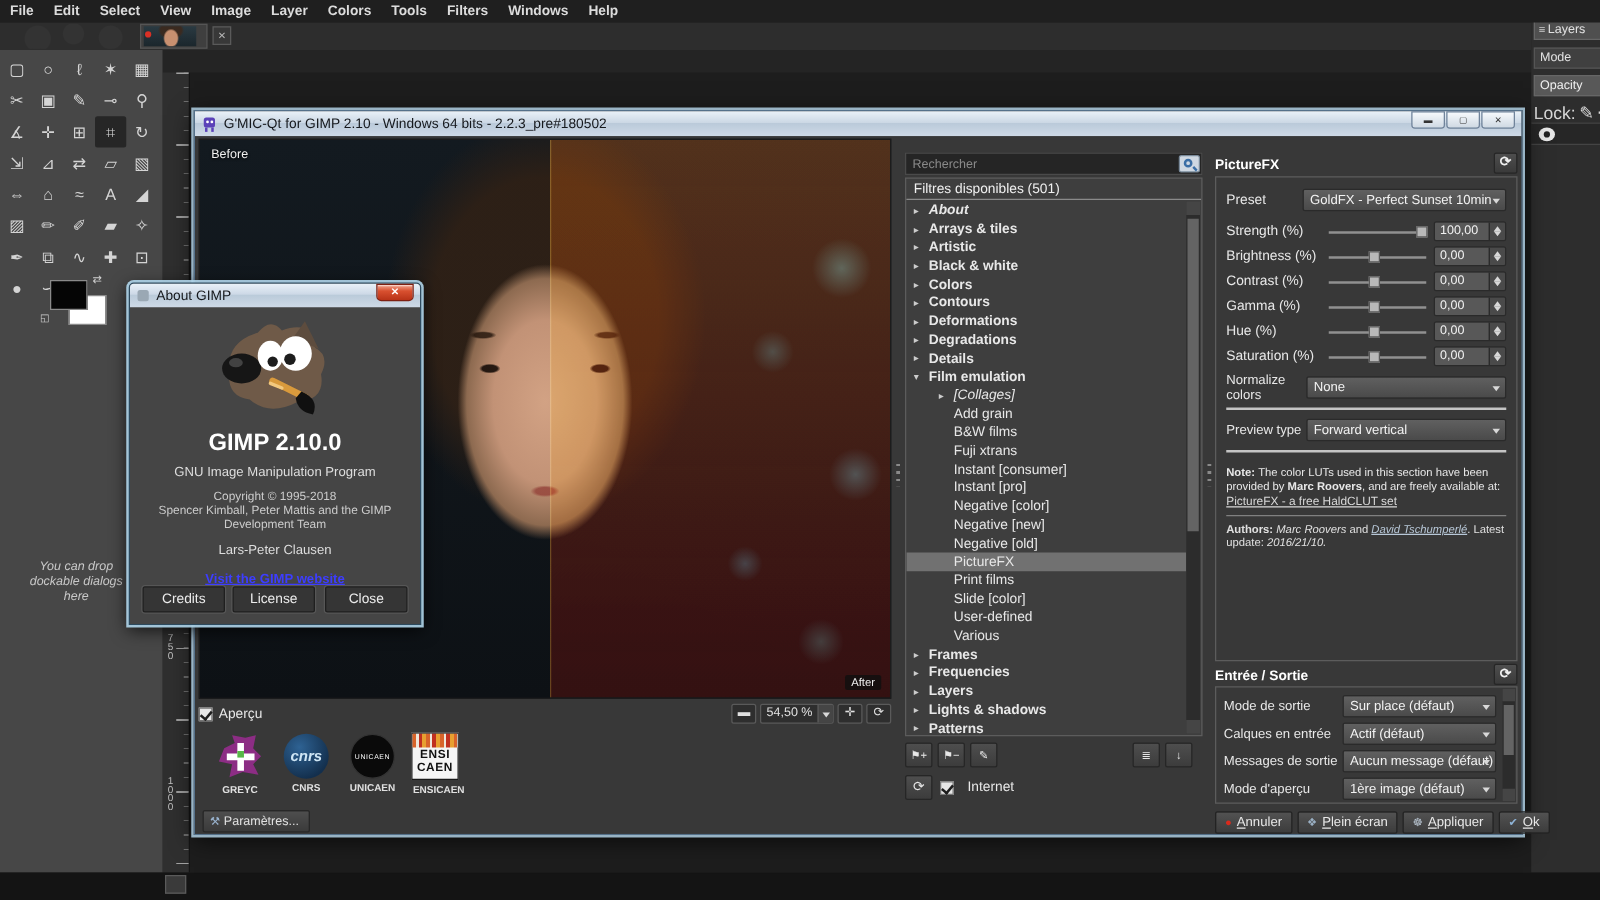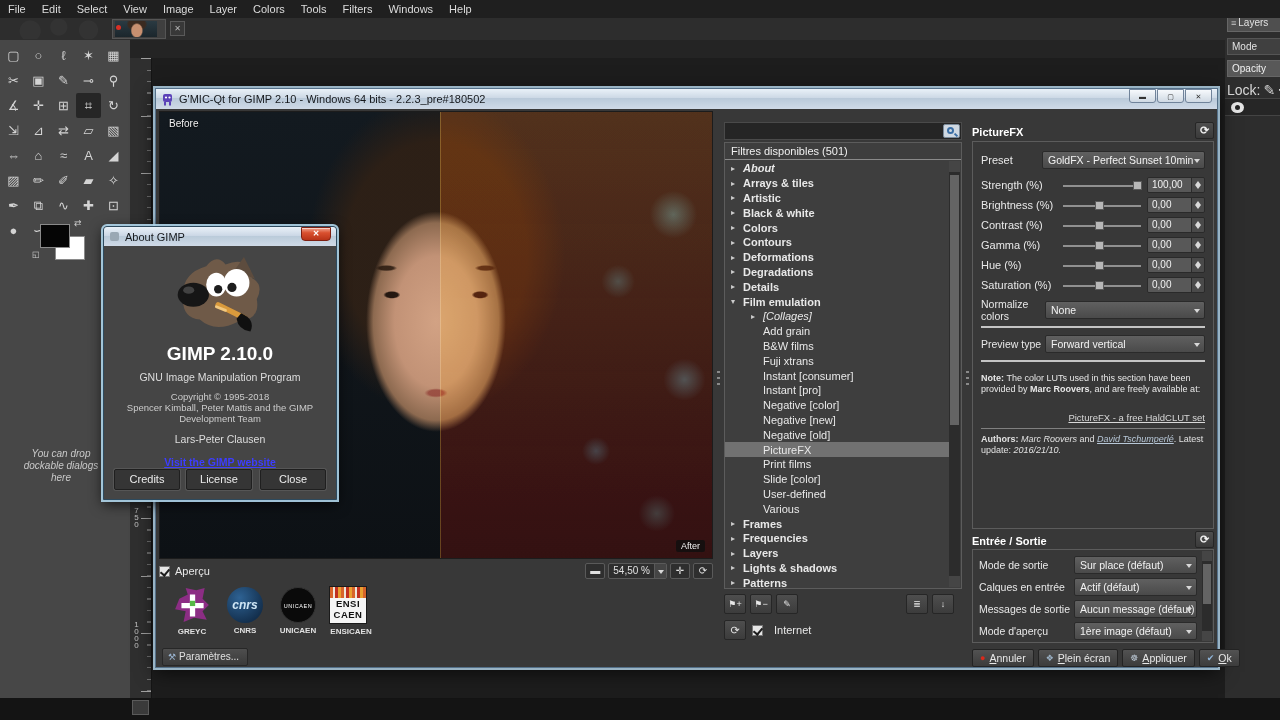--- a/index.html
+++ b/index.html
@@ -3,21 +3,21 @@
 <meta charset="utf-8">
 <style>
   * { margin:0; padding:0; box-sizing:border-box; }
   html,body { width:1280px; height:720px; overflow:hidden; background:#1e1e1e;
     font-family:"Liberation Sans", sans-serif; }
   .screen { position:relative; width:1280px; height:720px; background:#242424; overflow:hidden; }
 
   
   .menubar { position:absolute; left:0; top:0; width:1280px; height:18px; background:#1f1f1f;
     display:flex; align-items:center; z-index:6; }
-  .menu-item { color:#dcdcdc; font-size:11px; padding:0 8px; line-height:18px; cursor:default; }
+  .menu-item { color:#dcdcdc; font-size:11px; padding:0 8px; line-height:18px; cursor:default;font-weight:bold; }
 
   
   .tabstrip { position:absolute; left:0; top:18px; width:1225px; height:22px; background:#2d2d2d; z-index:3; }
   .wilber-mark { position:absolute; left:6px; top:1px; width:110px; height:20px; opacity:.5;
     background:
       radial-gradient(circle 11px at 22% 60%, #3a3a3a 10px, transparent 11px),
       radial-gradient(circle 9px at 48% 40%, #3a3a3a 8px, transparent 9px),
       radial-gradient(circle 10px at 75% 55%, #3a3a3a 9px, transparent 10px); }
   .img-tab { position:absolute; left:112px; top:1px; width:54px; height:20px; background:#3f3f3f;
     border:1px solid #555; }
@@ -239,22 +239,22 @@
   .spin .su { position:absolute; left:3px; top:3px; width:0; height:0; border-left:3px solid transparent;
     border-right:3px solid transparent; border-bottom:4px solid #d8d8d8; }
   .spin .sd { position:absolute; left:3px; bottom:3px; width:0; height:0; border-left:3px solid transparent;
     border-right:3px solid transparent; border-top:4px solid #d8d8d8; }
   .nrow { display:flex; align-items:center; height:18px; margin-top:6px; }
   .nrow .nlabel { width:64px; color:#e8e8e8; font-size:10.5px; flex:none; }
   .hr-bright { height:2px; background:#c4c4c4; margin:7px 0; }
   .hr-dim { height:1px; background:#808080; margin:5px 0; }
   .note-text { color:#e8e8e8; font-size:9px; line-height:10.5px; margin-top:11px; }
   .note-text b { font-weight:bold; }
-  .note-link { display:block; text-align:right; color:#d8d8d8; font-size:9.5px;
-    text-decoration:underline; margin:18px 0 2px 0; }
+  .note-link { display:block; text-align:left; color:#d8d8d8; font-size:9.5px;
+    text-decoration:underline; margin:2px 0 2px 0; }
   .authors-text { color:#e0e0e0; font-size:9px; line-height:10.5px; }
   .authors-text .ital { font-style:italic; }
   .authors-text .alink { font-style:italic; text-decoration:underline; color:#b8c8d8; }
 
   .io-header { position:absolute; left:816px; top:422px; width:242px; height:18px; }
   .io-frame { position:absolute; left:816px; top:440px; width:242px; height:94px;
     border:1px solid #5c5c5c; padding:6px 16px 6px 6px; }
   .iorow { display:flex; align-items:center; height:17px; margin-bottom:5px; }
   .iorow .iolabel { width:95px; color:#e8e8e8; font-size:10.5px; flex:none; }
   .io-scroll { position:absolute; right:1px; top:1px; bottom:1px; width:10px; background:#2c2c2c; }
@@ -470,20 +470,21 @@
       </div>
 
       <button class="params-btn">
         <span class="wrench">⚒</span><span>Paramètres...</span>
       </button>
 
       <div class="vsplit" style="left:559px"></div>
       <div class="vsplit" style="left:808px"></div>
 
       <div class="fcol-search">
+        <input type="text" placeholder="Rechercher" style="">
         <span class="search-btn">
             <span class="lens"></span>
           </span>
       </div>
 
       <div class="flist">
         <div class="flist-header">Filtres disponibles (501)</div>
         <div class="tree">
 
             <div class="titem cat italic">

